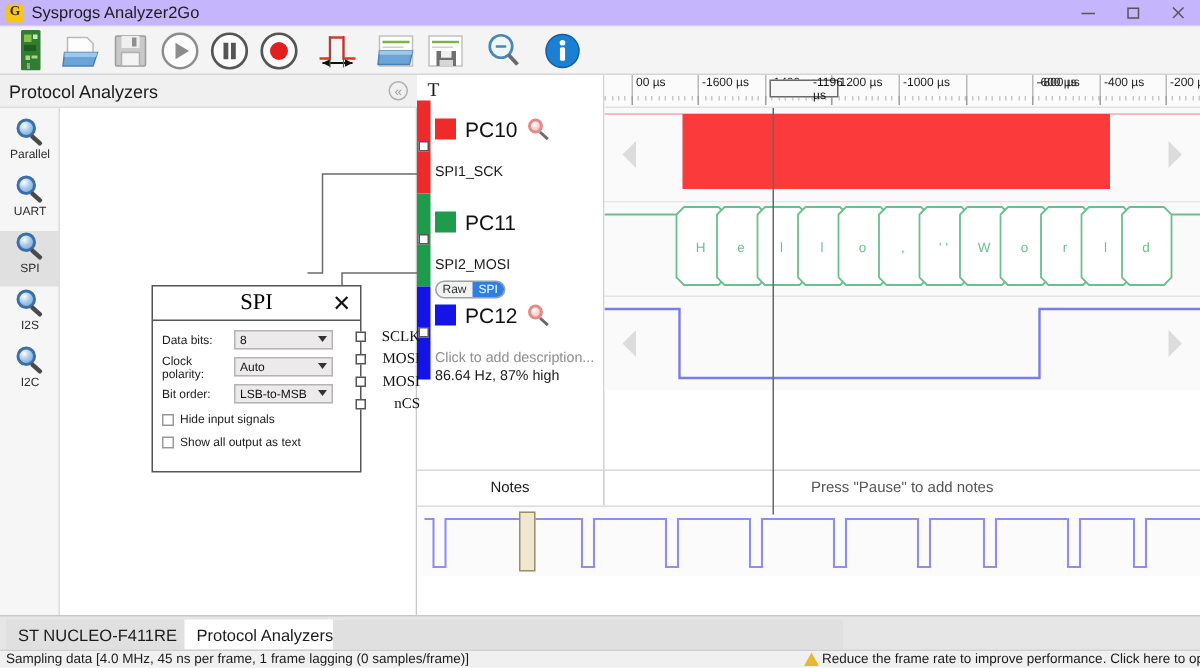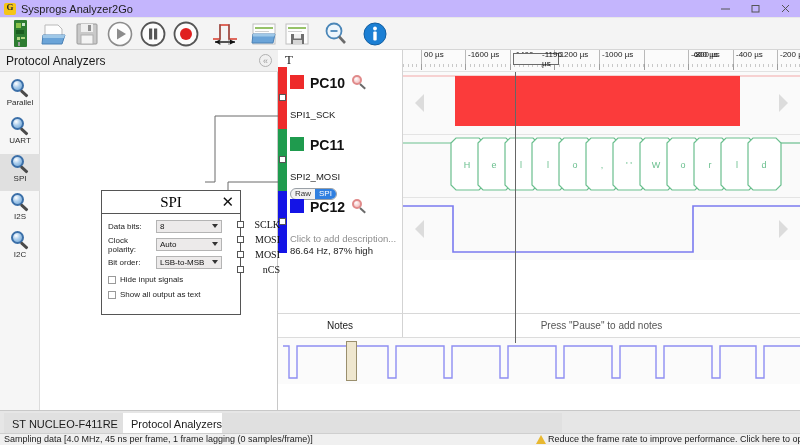--- a/index.html
+++ b/index.html
@@ -179,21 +179,21 @@
     position:absolute; left:0; width:9px;
   }
   .cs-red { background:#ee2a2a; }
   .cs-green { background:#1f9b4e; }
   .cs-blue { background:#1414e6; }
   .cs-node {
     position:absolute; left:1px; width:7px; height:7px;
     background:#fff; border:1px solid #555;
   }
   .chrow { position:absolute; left:12px; width:113px; }
-  .chtop { display:flex; align-items:flex-start; height:22px;font-weight:bold; }
+  .chtop { display:flex; align-items:center; height:22px; }
   .chsw { width:14px; height:14px; margin-right:6px; }
   .chname { font-size:14px; color:#111; }
   .chzoom { margin-left:6px; width:16px;height:15px; position:relative;}
   .chzoom .zr {
     position:absolute; left:1px;top:0; width:10px;height:10px;border-radius:50%;
     border:2px solid #e08a8a;
     background: radial-gradient(circle at 35% 30%, #ffffff 0%, #f7d5d5 50%, #efb4b4 100%);
   }
   .chzoom .zh {
     position:absolute; left:9px; top:8px; width:7px;height:2px;background:#6a6a6a;

